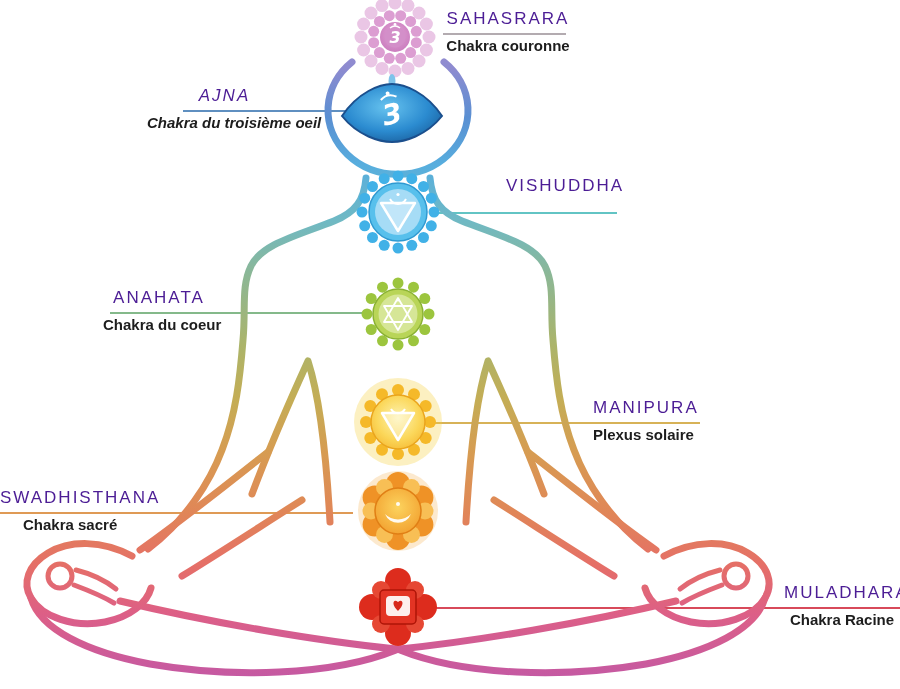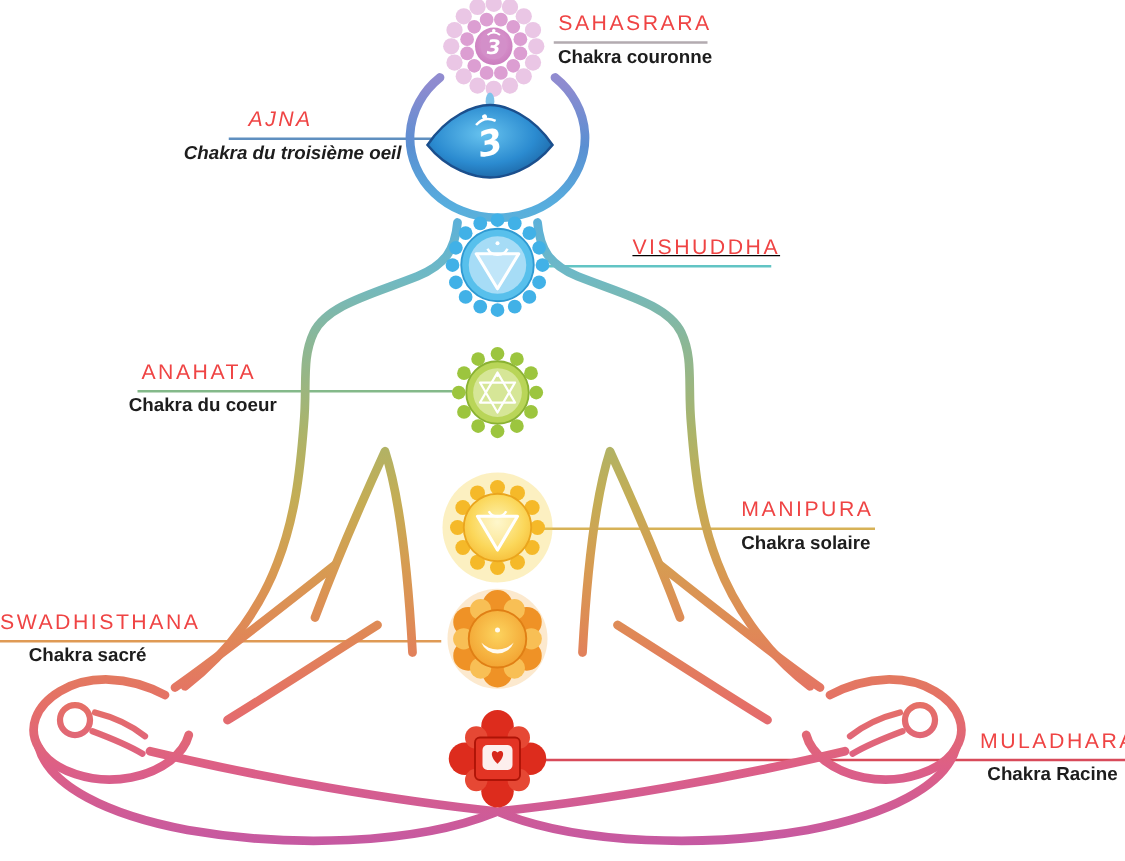--- a/index.html
+++ b/index.html
@@ -4,21 +4,21 @@
 <style>
   html,body{margin:0;padding:0;background:#fff;}
   #stage{
     position:relative;width:900px;height:689px;background:#ffffff;overflow:hidden;
     font-family:"Liberation Sans","DejaVu Sans",sans-serif;
   }
   #figure-svg{position:absolute;left:0;top:0;z-index:1;}
   .connector{position:absolute;height:2px;z-index:0;}
   .label{position:absolute;z-index:2;text-align:center;}
   .label .title{
-    display:block;font-size:17px;letter-spacing:2px;color:#ef4444;
+    display:block;font-size:17px;letter-spacing:2px;color:#4c1d95;
     line-height:20px;white-space:nowrap;
   }
   .label .subtitle{
     display:block;font-size:15px;font-weight:600;color:#1d1d1d;
     line-height:18px;margin-top:8px;white-space:nowrap;
   }
   .label.align-left{text-align:left;}
   .label.align-left .subtitle{margin-left:23px;}
 </style>
 </head>
@@ -263,32 +263,32 @@
   <div class="label" style="left:438px;top:9px;width:140px;">
     <span class="title">SAHASRARA</span>
     <span class="subtitle">Chakra couronne</span>
   </div>
 
   <div class="label" style="left:147px;top:86px;width:155px;font-style:italic;">
     <span class="title">AJNA</span>
     <span class="subtitle">Chakra du troisième oeil</span>
   </div>
 
-  <div class="label" style="left:495px;top:188px;width:140px;text-decoration:underline;">
+  <div class="label" style="left:495px;top:176px;width:140px;">
     <span class="title">VISHUDDHA</span>
   </div>
 
   <div class="label" style="left:103px;top:288px;width:112px;">
     <span class="title">ANAHATA</span>
     <span class="subtitle">Chakra du coeur</span>
   </div>
 
   <div class="label" style="left:593px;top:398px;width:100px;">
     <span class="title">MANIPURA</span>
-    <span class="subtitle">Chakra solaire</span>
+    <span class="subtitle">Plexus solaire</span>
   </div>
 
   <div class="label align-left" style="left:0px;top:488px;width:160px;">
     <span class="title">SWADHISTHANA</span>
     <span class="subtitle">Chakra sacré</span>
   </div>
 
   <div class="label" style="left:784px;top:583px;width:116px;">
     <span class="title">MULADHARA</span>
     <span class="subtitle">Chakra Racine</span>

